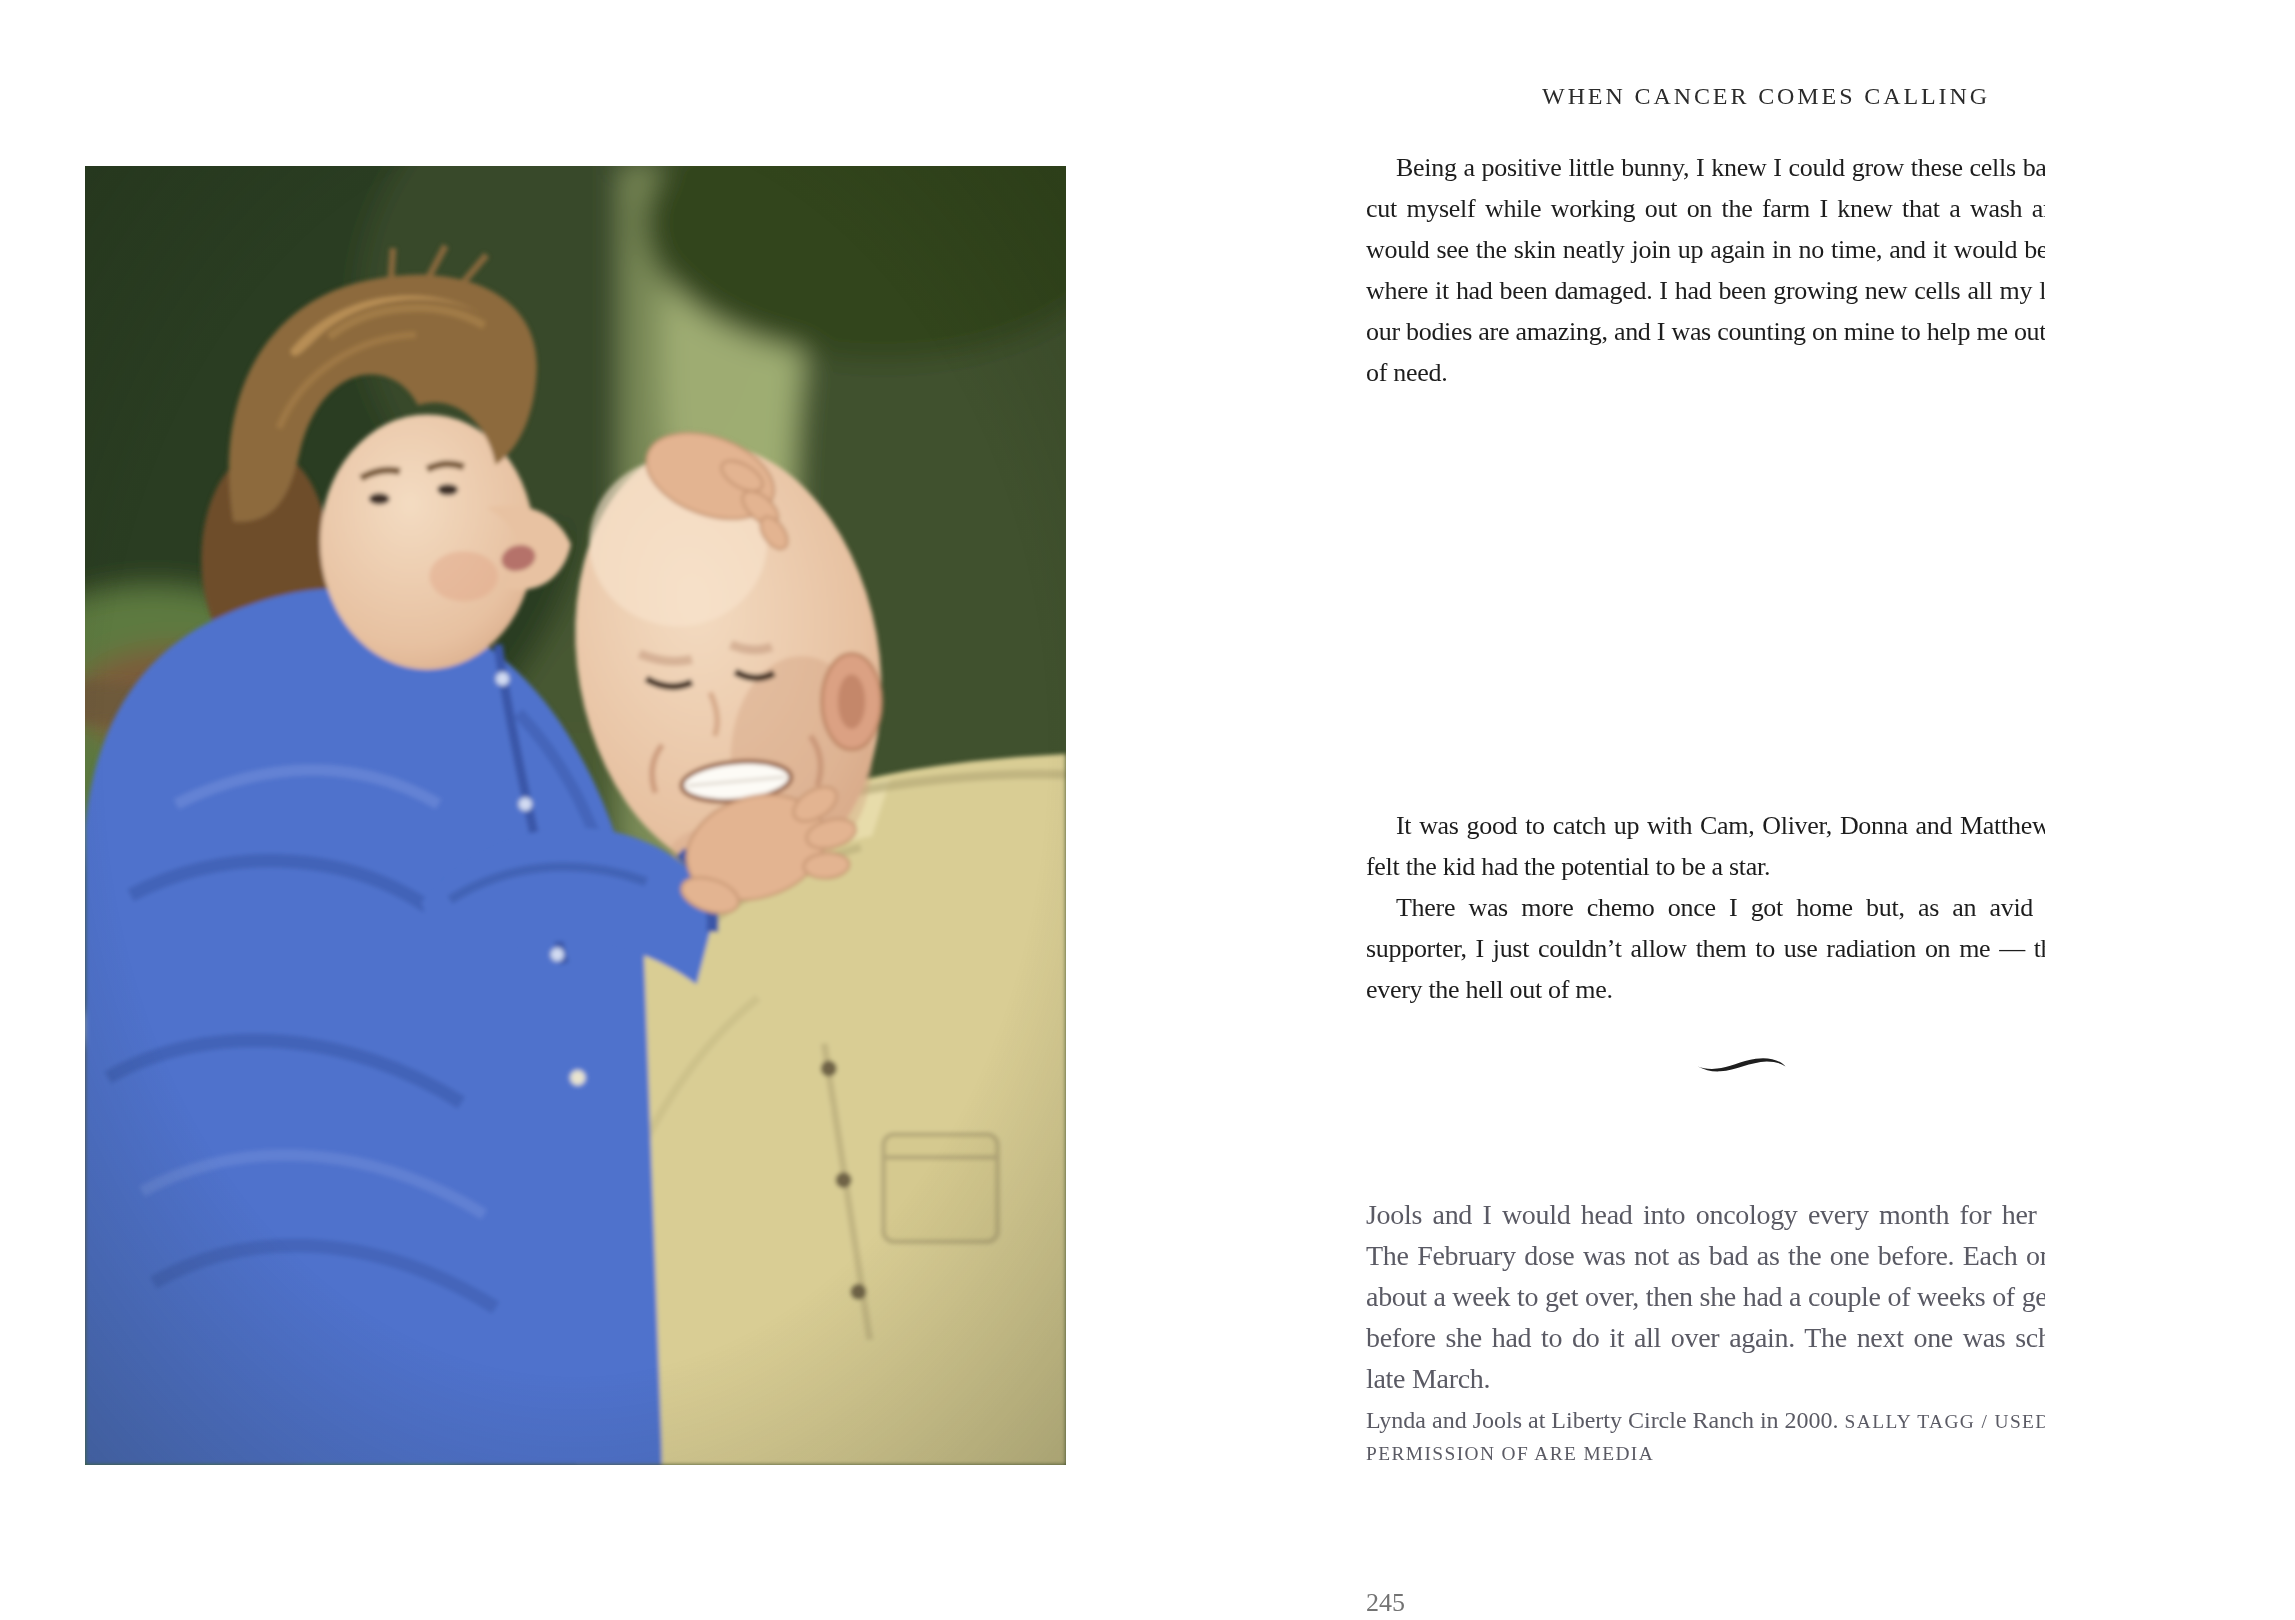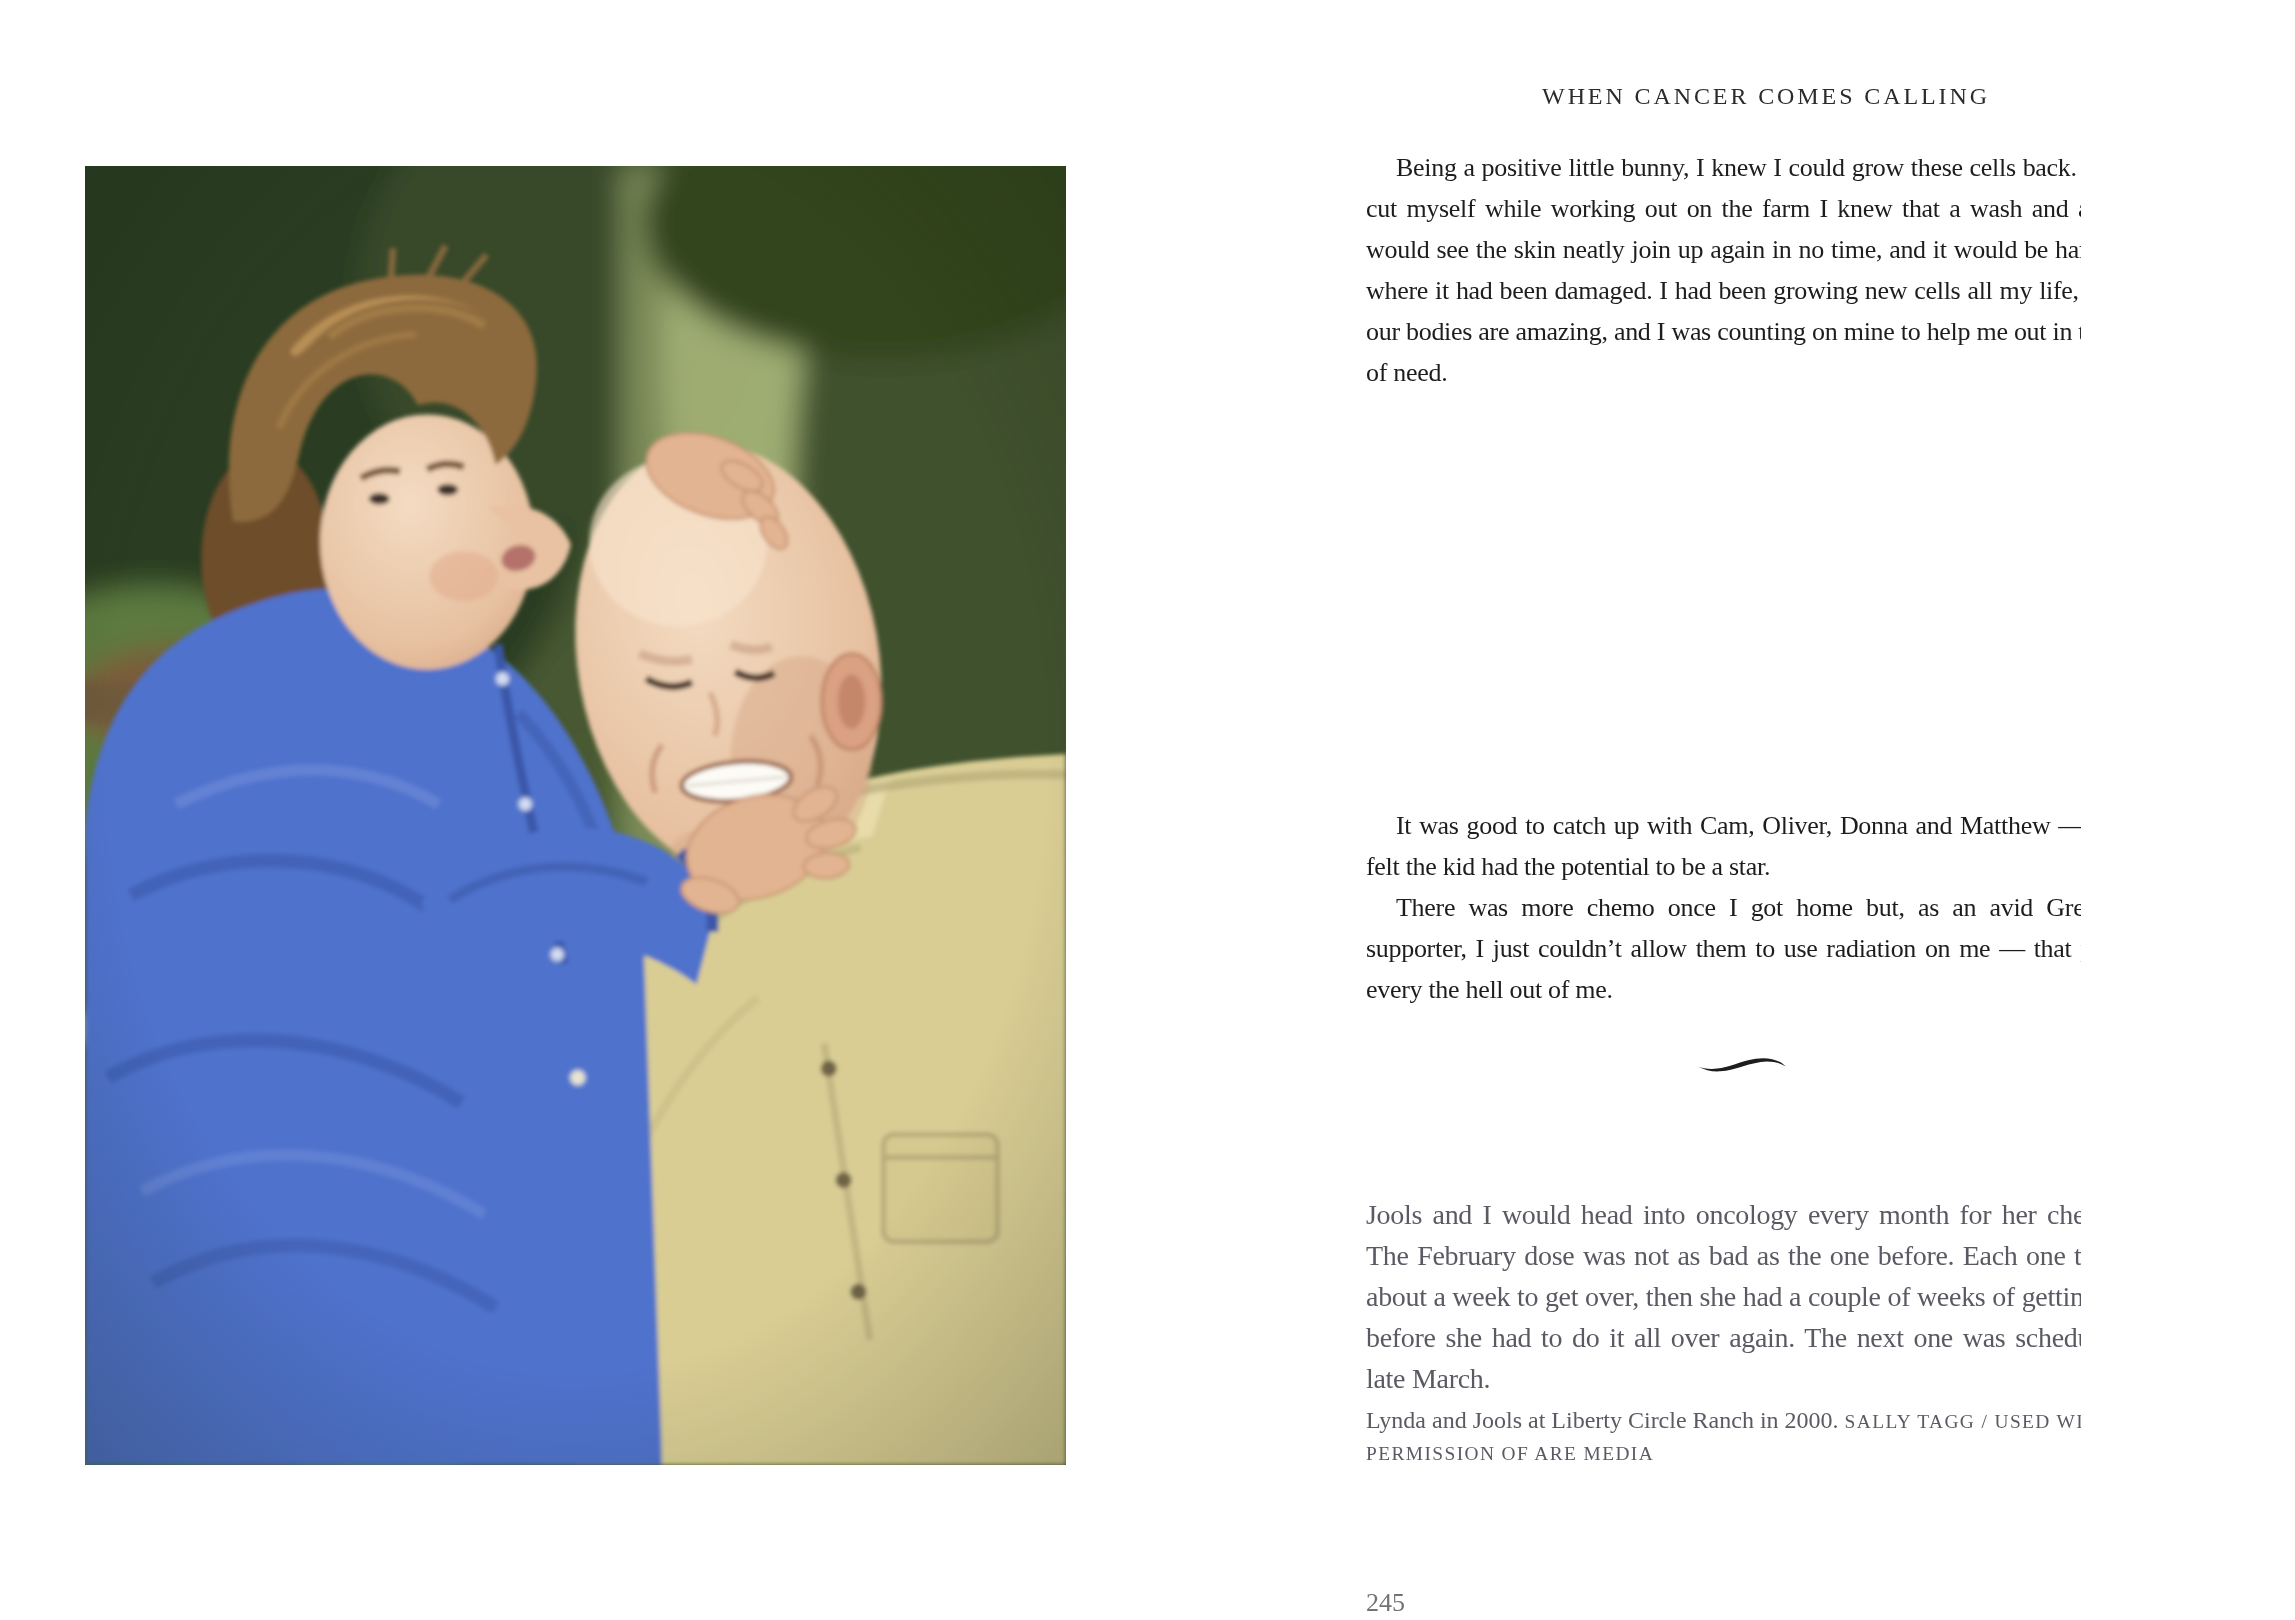--- a/index.html
+++ b/index.html
@@ -1,17 +1,17 @@
 <!DOCTYPE html>
 <html style="font-size:9.1px"><head>
 <meta charset="utf-8">
 <style>
   html,body{margin:0;padding:0;background:#ffffff;}
   .spread{position:relative;width:2045px;height:1620px;background:#ffffff;overflow:hidden;
-          font-family:"Liberation Serif","DejaVu Serif",serif;padding-left:36px;}
+          font-family:"Liberation Serif","DejaVu Serif",serif;}
   
   .photo{position:absolute;left:85px;top:166px;width:981px;height:1299px;overflow:hidden;background:#44552f;}
   .photo svg{display:block;width:100%;height:100%;}
   
   .rightcol{position:absolute;left:1366px;top:0;width:800px;height:1620px;}
   .running-header{position:absolute;top:83px;left:0;width:100%;text-align:center;
                   font-size:24px;letter-spacing:2.9px;color:#2b2b2b;white-space:nowrap;}
   .bodyblock{position:absolute;left:0;width:100%;color:#1d1d1d;
              font-size:26px;line-height:41px;letter-spacing:-0.3px;text-align:justify;}
   .bodyblock p{margin:0;text-indent:30px;}

